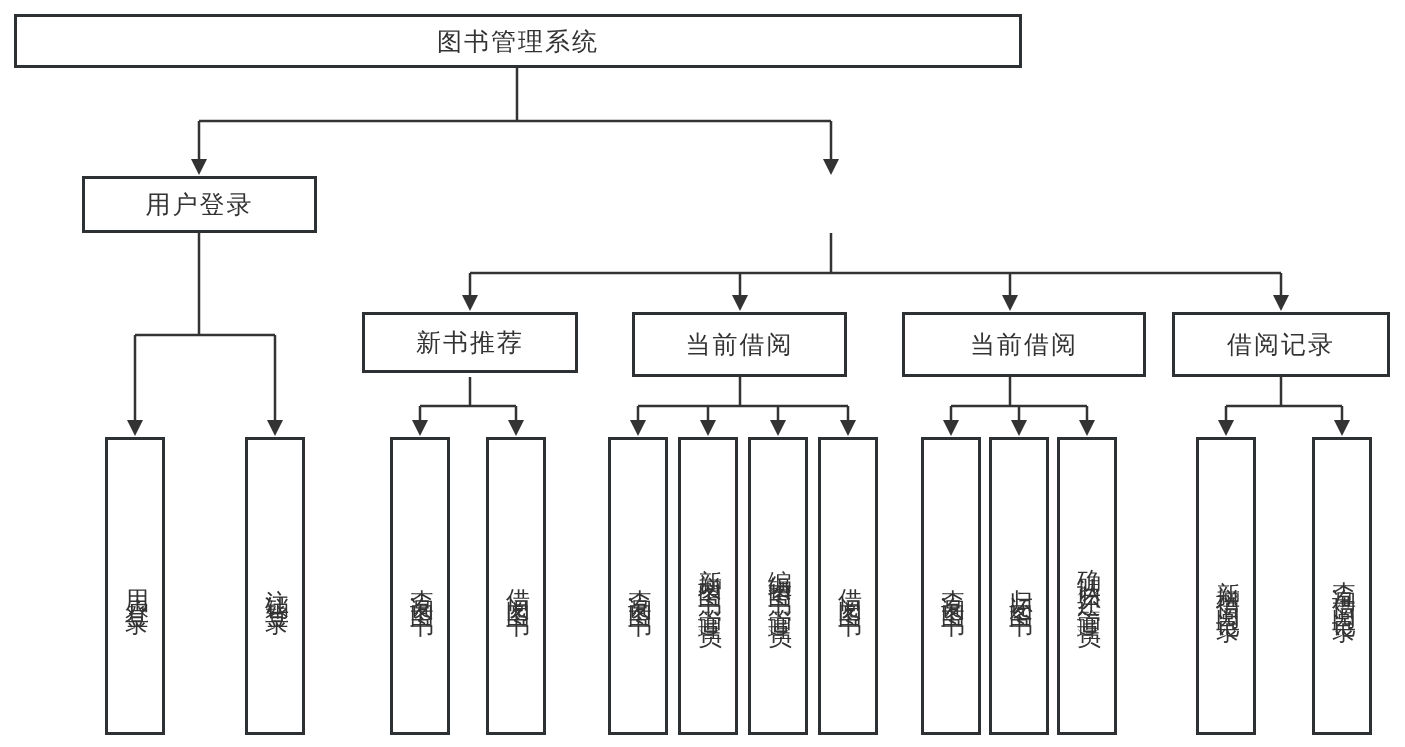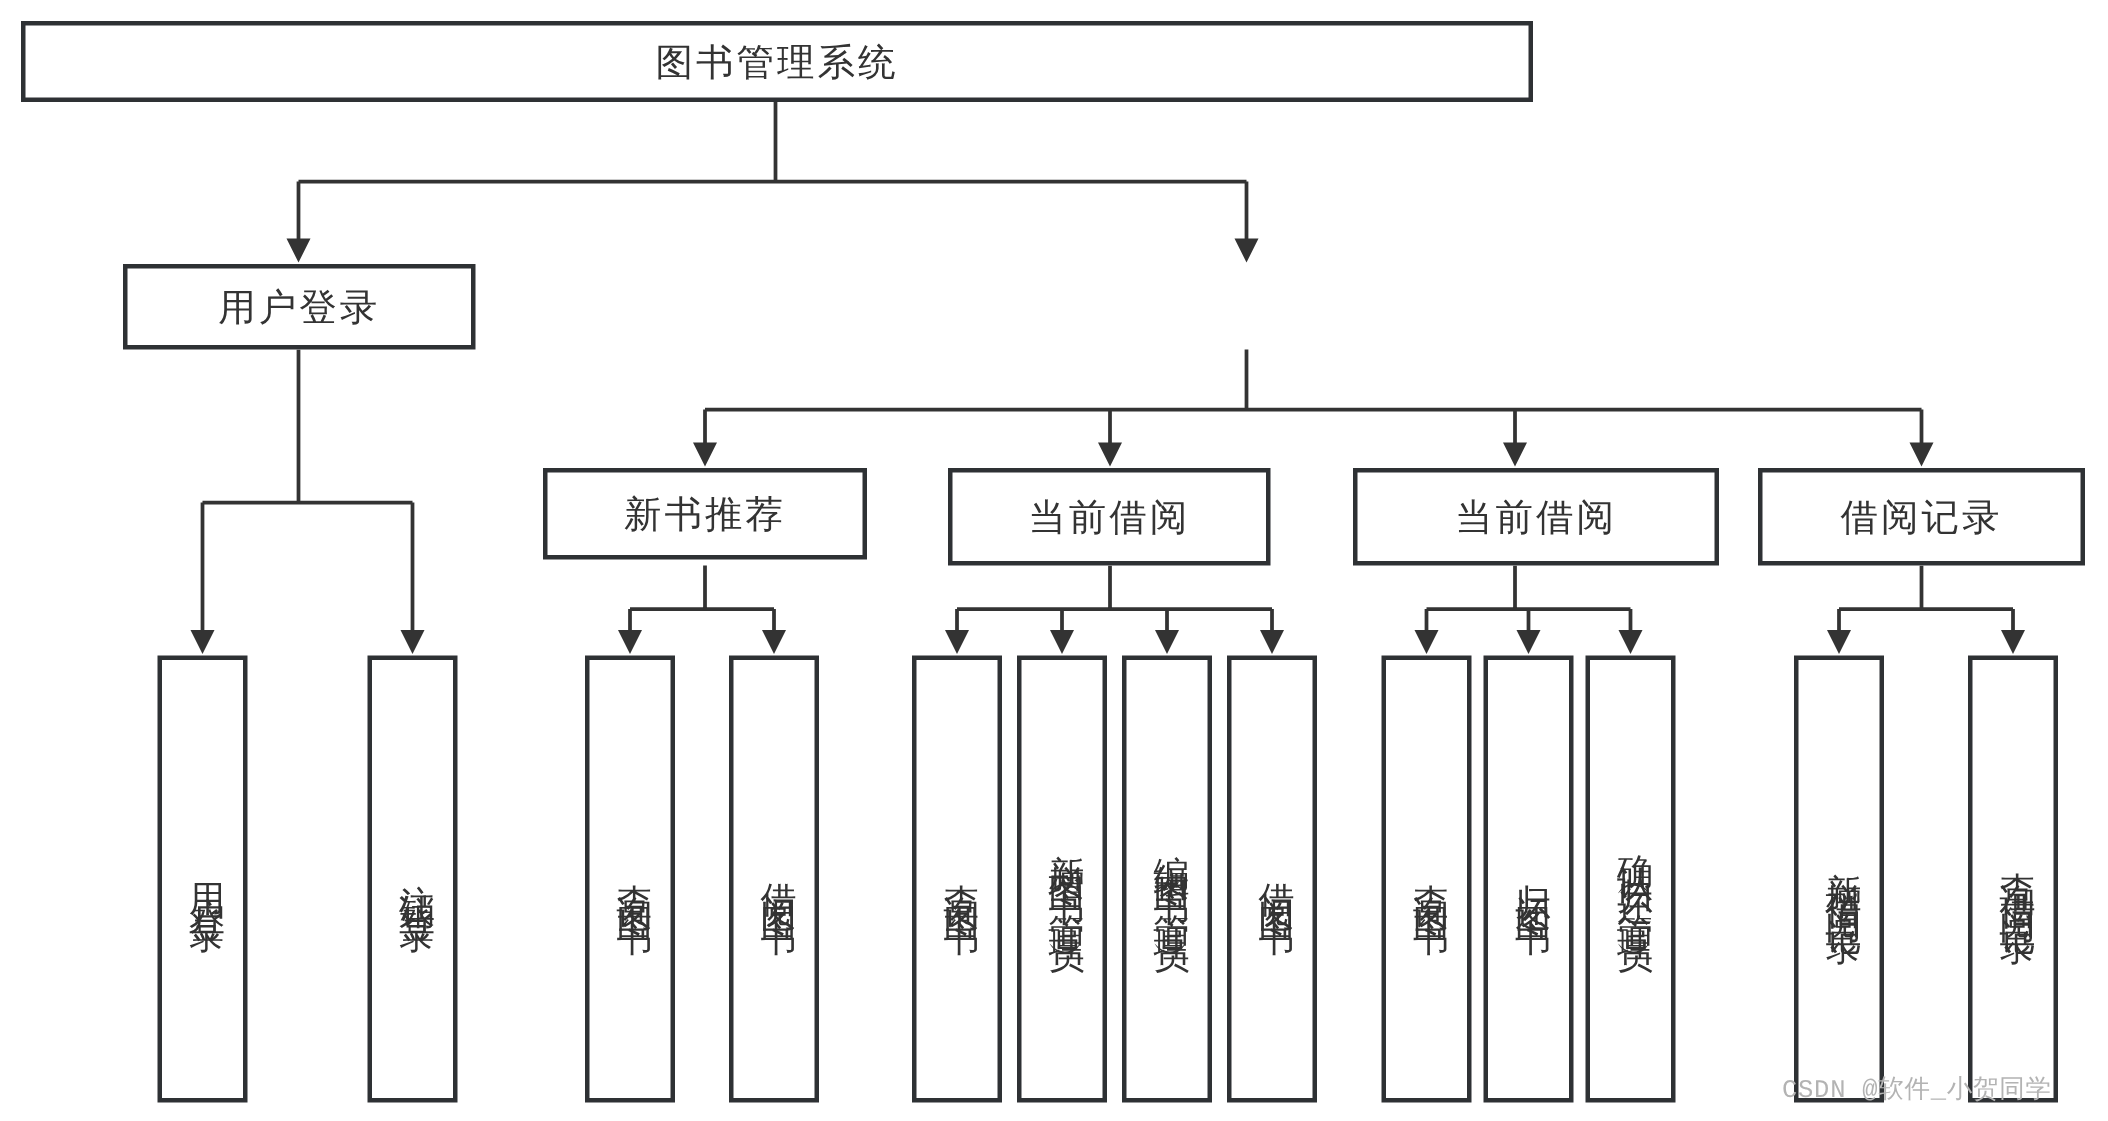--- a/index.html
+++ b/index.html
@@ -127,15 +127,14 @@
     <span>确认归还（管理员）</span>
   </div>
 
   <div class="node v" style="left:1196px;top:437px;width:60px;height:298px">
     <span>新增借阅记录</span>
   </div>
   <div class="node v" style="left:1312px;top:437px;width:60px;height:298px">
     <span>查询借阅记录</span>
   </div>
 
-  <div class="watermark">CSDN @软件_小贺同学</div>
 
 </div>
 
 </body></html>

